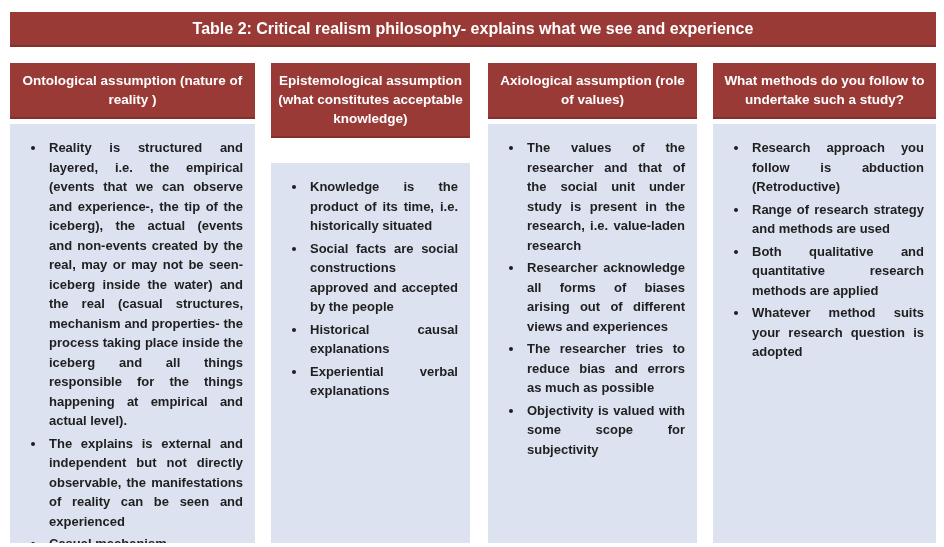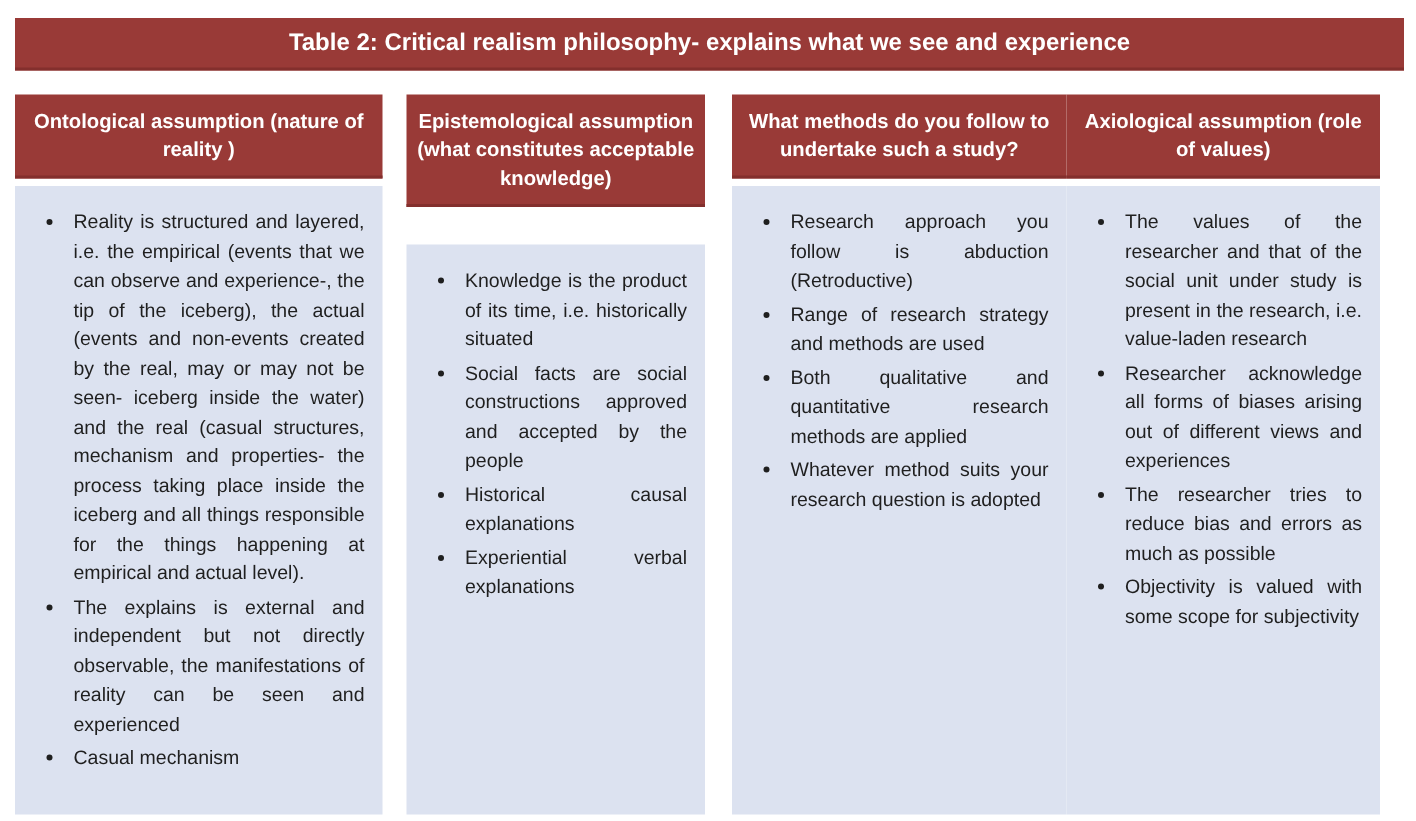--- a/index.html
+++ b/index.html
@@ -66,20 +66,21 @@
     list-style: disc outside;
     font-size: 13px;
     line-height: 19.5px;
     text-align: justify;
     color: #1f1f1f;
     overflow: hidden;
   }
   .col-body li {
     margin: 0 0 3px 0;
     padding-left: 3px;
+    font-weight: bold;
   }
 </style>
 </head>
 <body>
 
 <div class="page">
 
   <div class="title-bar">Table 2: Critical realism philosophy- explains what we see and experience</div>
 
   <div class="columns">
@@ -96,34 +97,34 @@
     <div class="col col-2">
       <div class="col-header">Epistemological assumption (what constitutes acceptable knowledge)</div>
       <ul class="col-body">
         <li>Knowledge is the product of its time, i.e. historically situated</li>
         <li>Social facts are social constructions approved and accepted by the people</li>
         <li>Historical causal explanations</li>
         <li>Experiential verbal explanations</li>
       </ul>
     </div>
 
+    <div class="col col-3">
+      <div class="col-header">Axiological assumption (role of values)</div>
+      <ul class="col-body">
+        <li>The values of the researcher and that of the social unit under study is present in the research, i.e. value-laden research</li>
+        <li>Researcher acknowledge all forms of biases arising out of different views and experiences</li>
+        <li>The researcher tries to reduce bias and errors as much as possible</li>
+        <li>Objectivity is valued with some scope for subjectivity</li>
+      </ul>
+    </div>
+
     <div class="col col-4">
       <div class="col-header">What methods do you follow to undertake such a study?</div>
       <ul class="col-body">
         <li>Research approach you follow is abduction (Retroductive)</li>
         <li>Range of research strategy and methods are used</li>
         <li>Both qualitative and quantitative research methods are applied</li>
         <li>Whatever method suits your research question is adopted</li>
       </ul>
     </div>
 
-    <div class="col col-3">
-      <div class="col-header">Axiological assumption (role of values)</div>
-      <ul class="col-body">
-        <li>The values of the researcher and that of the social unit under study is present in the research, i.e. value-laden research</li>
-        <li>Researcher acknowledge all forms of biases arising out of different views and experiences</li>
-        <li>The researcher tries to reduce bias and errors as much as possible</li>
-        <li>Objectivity is valued with some scope for subjectivity</li>
-      </ul>
-    </div>
-
   </div>
 </div>
 
 </body></html>

